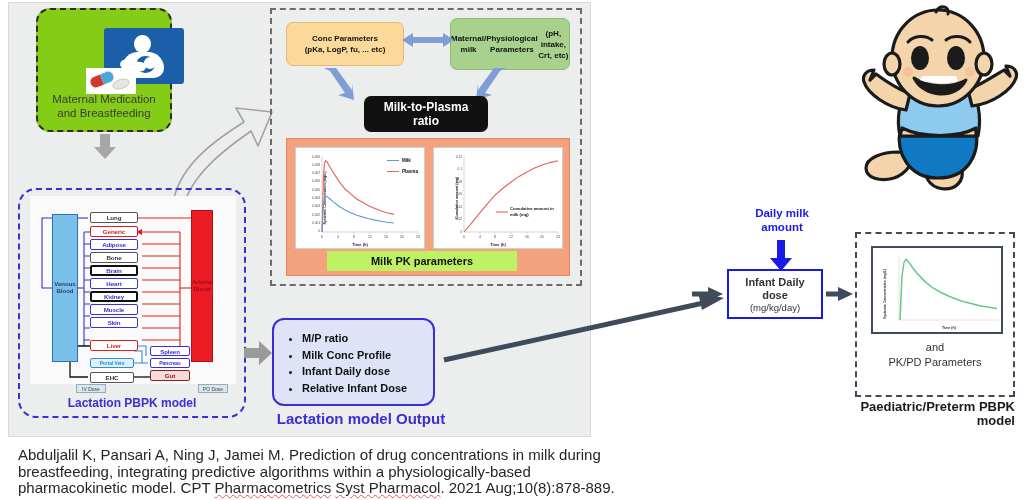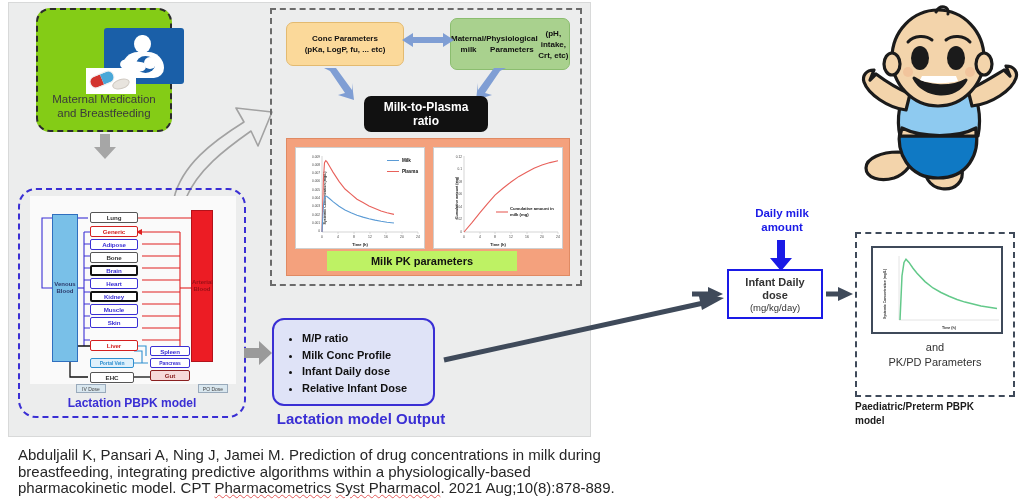--- a/index.html
+++ b/index.html
@@ -159,22 +159,22 @@
 
   
   #paed-dash { position:absolute; left:855px; top:232px; width:160px; height:165px;
                border:2.5px dashed #3f4a5a; }
   #paed-chart { position:absolute; left:14px; top:12px; width:132px; height:88px;
                 background:#fff; border:2px solid #3f4a5a; }
   #paed-cap { position:absolute; left:0; top:106px; width:100%; text-align:center;
               font-size:11px; color:#333; line-height:15px; }
   .sq { text-decoration:underline; text-decoration-color:#e35b5b;
         text-decoration-style:wavy; text-decoration-thickness:1px; }
-  #paed-title { position:absolute; left:855px; top:400px; width:160px; text-align:left;
-                font-size:10px; font-weight:bold; color:#1b1b1b; line-height:14px; }
+  #paed-title { position:absolute; left:855px; top:400px; width:160px; text-align:right;
+                font-size:13px; font-weight:bold; color:#1b1b1b; line-height:14px; }
 
   
   #baby { position:absolute; left:852px; top:2px; width:174px; height:196px; }
 
   
   #caption { position:absolute; left:18px; top:447px; width:600px;
              font-size:15px; line-height:16.5px; color:#262626; }
   .uline { text-decoration:underline; text-decoration-color:#e35b5b;
            text-decoration-style:wavy; text-decoration-thickness:1px; }
 </style>

